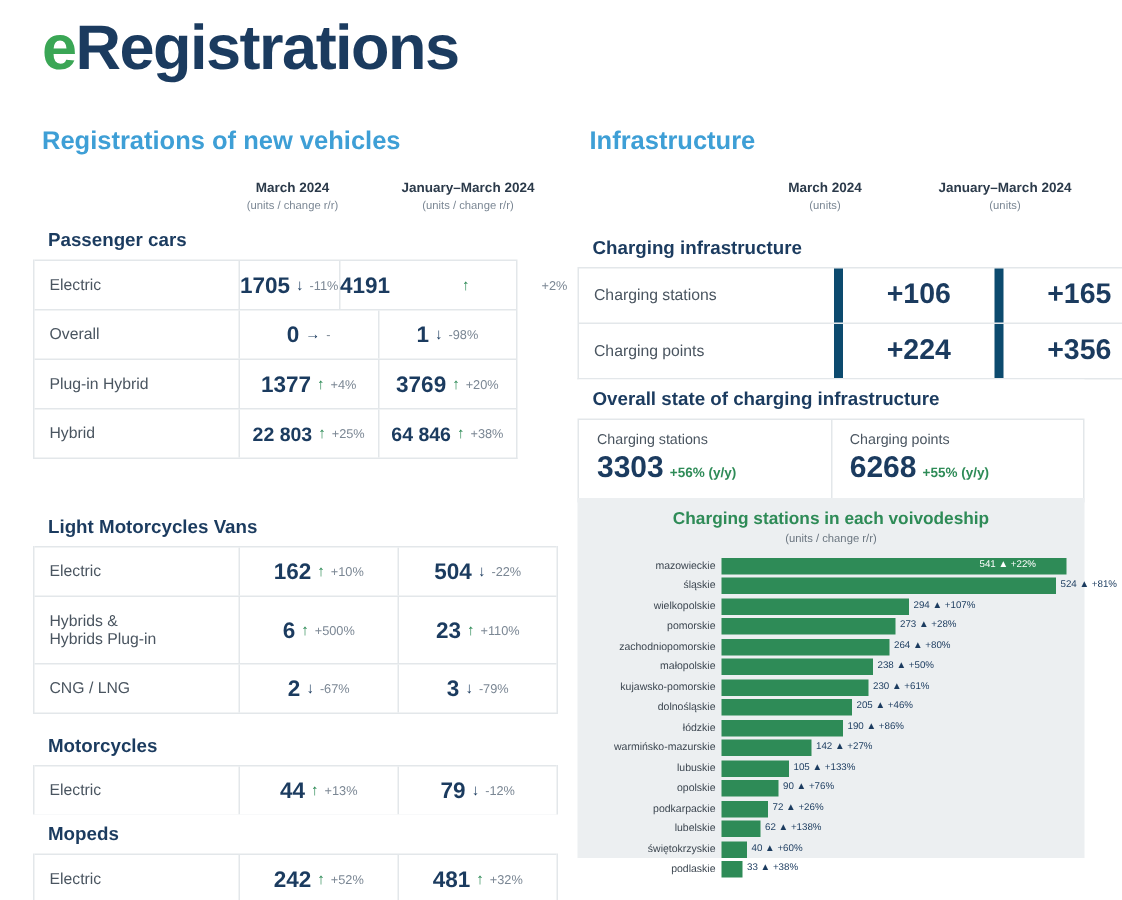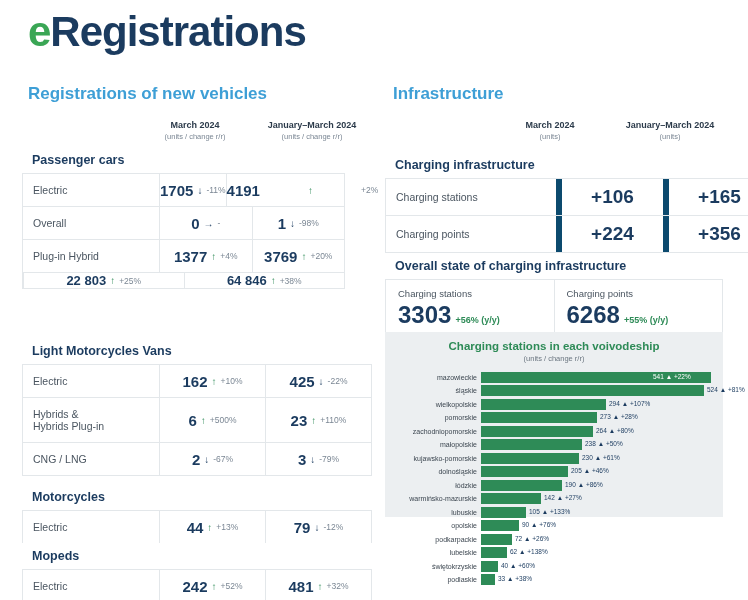--- a/index.html
+++ b/index.html
@@ -51,25 +51,25 @@
 
   
   .infra-row{display:flex;border-top:1px solid #e3e7ea;}
   .infra-label{font-size:10.5px;color:#4a5560;padding:12px 10px;display:flex;align-items:center;flex:0 0 150px;}
   .infra-val{flex:1;display:flex;align-items:center;justify-content:center;border-left:6px solid #0c4a6e;font-size:19px;font-weight:bold;color:#1b3b5f;}
 
   .overall{display:flex;border:1px solid #e3e7ea;}
   .overall-col{flex:1;padding:8px 10px 10px 12px;}
   .overall-col + .overall-col{border-left:1px solid #e3e7ea;}
   .overall-lbl{font-size:9.5px;color:#4a5560;margin-bottom:2px;}
-  .overall-num{font-size:24px;font-weight:bold;color:#1b3b5f;}
+  .overall-num{font-size:20px;font-weight:bold;color:#1b3b5f;}
   .overall-chg{font-size:9px;color:#2e8b57;font-weight:bold;margin-left:4px;}
 
   
-  .chart{position:absolute;left:385px;top:332px;width:338px;height:185px;background:#eceff1;}
+  .chart{position:absolute;left:385px;top:332px;width:338px;height:240px;background:#eceff1;}
   .chart-title{text-align:center;font-size:11.5px;font-weight:bold;color:#2e8b57;padding-top:8px;}
   .chart-sub{text-align:center;font-size:7.5px;color:#6b7680;padding-top:2px;}
   .bars{margin-top:8px;padding:0 8px 0 0;}
   .bar-row{display:flex;align-items:center;height:12px;margin-bottom:1.5px;}
   .bar-name{flex:0 0 92px;text-align:right;font-size:7px;color:#3c4650;padding-right:4px;}
   .bar-wrap{flex:1;position:relative;height:11px;}
   .bar{height:11px;background:#2e8b57;position:absolute;left:0;top:0;}
   .bar-lbl{position:absolute;top:1px;font-size:6.5px;color:#1b3b5f;white-space:nowrap;}
   .bar-lbl.inside{color:#ffffff;}
 </style>
@@ -140,20 +140,21 @@
             <span class="arrow up">↑</span>
             <span class="pct">+4%</span>
           </div>
           <div class="cell-val" style="flex: 1 1 0%;">
             <span class="num">3769</span>
             <span class="arrow up">↑</span>
             <span class="pct">+20%</span>
           </div>
         </div>
         <div class="row">
+          <div class="cell-label" style="flex: 0 0 118px; white-space: pre-line;">Hybrid</div>
           <div class="cell-val" style="flex: 1 1 0%;">
             <span class="num sm">22 803</span>
             <span class="arrow up">↑</span>
             <span class="pct">+25%</span>
           </div>
           <div class="cell-val" style="flex: 1 1 0%;">
             <span class="num sm">64 846</span>
             <span class="arrow up">↑</span>
             <span class="pct">+38%</span>
           </div>
@@ -164,21 +165,21 @@
       <div class="blk-title">Light Motorcycles Vans</div>
       <div class="tbl-outline">
         <div class="row">
           <div class="cell-label" style="flex: 0 0 118px; white-space: pre-line;">Electric</div>
           <div class="cell-val" style="flex: 1 1 0%;">
             <span class="num">162</span>
             <span class="arrow up">↑</span>
             <span class="pct">+10%</span>
           </div>
           <div class="cell-val" style="flex: 1 1 0%;">
-            <span class="num">425</span>
+            <span class="num">504</span>
             <span class="arrow down">↓</span>
             <span class="pct">-22%</span>
           </div>
         </div>
         <div class="row">
           <div class="cell-label" style="flex: 0 0 118px; white-space: pre-line;">Hybrids &amp;
 Hybrids Plug-in</div>
           <div class="cell-val" style="flex: 1 1 0%;">
             <span class="num">6</span>
             <span class="arrow up">↑</span>

